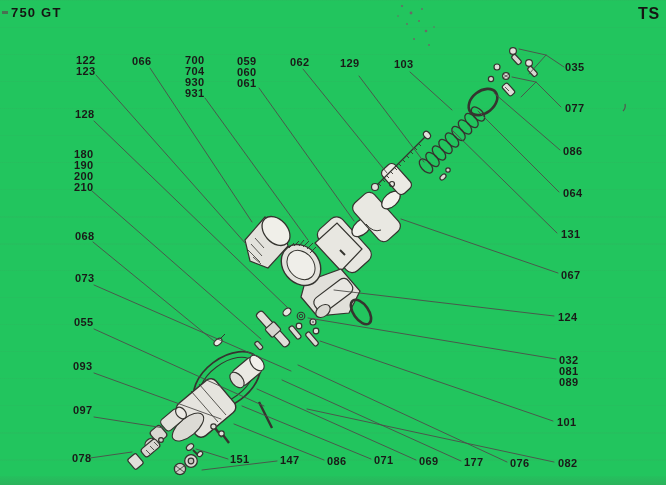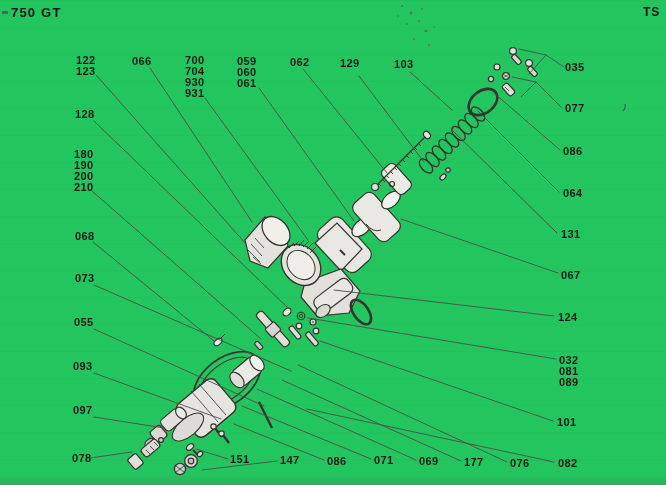--- a/index.html
+++ b/index.html
@@ -7,21 +7,21 @@
   .page{position:relative;width:666px;height:485px;overflow:hidden;
         background:#22c55e;}
   .page::before{content:"";position:absolute;inset:0;pointer-events:none;
         background:repeating-linear-gradient(to bottom,
           rgba(99,97,88,0.05) 0px, rgba(99,97,88,0.05) 1.5px,
           rgba(0,0,0,0) 1.5px, rgba(0,0,0,0) 27px);}
   .bottom-band{position:absolute;left:0;right:0;bottom:0;height:9px;
         background:linear-gradient(to bottom, rgba(90,88,80,0.04), rgba(90,88,80,0.17));}
   .hdr-left{position:absolute;left:11px;top:5px;font-size:13px;font-weight:700;
         letter-spacing:1.2px;color:#151513;}
-  .hdr-right{position:absolute;right:6px;top:5px;font-size:12px;font-weight:700;
+  .hdr-right{position:absolute;right:6px;top:5px;font-size:16px;font-weight:700;
         letter-spacing:0.8px;color:#151513;}
   .hdr-tick{position:absolute;left:2px;top:11px;width:6px;height:2.5px;background:#55544f;opacity:.75;}
   svg#diagram-svg{position:absolute;left:0;top:0;}
   .label{font-family:"Liberation Sans",sans-serif;font-size:11px;font-weight:700;
         letter-spacing:0.4px;fill:#1a1a18;}
   .leader{stroke:#4e4d49;stroke-width:0.9;fill:none;stroke-linecap:round;}
 </style>
 </head>
 <body>
 

